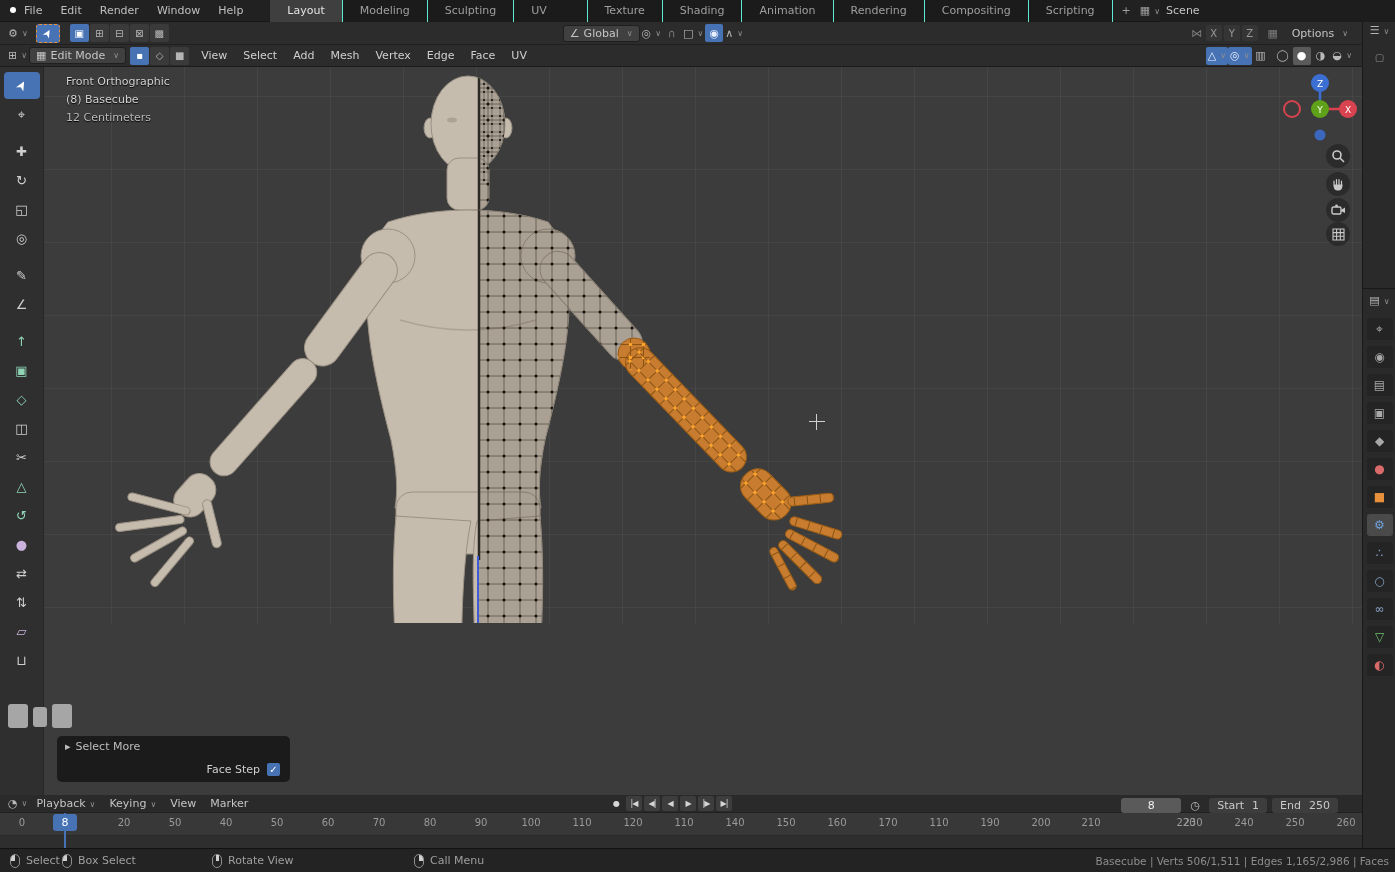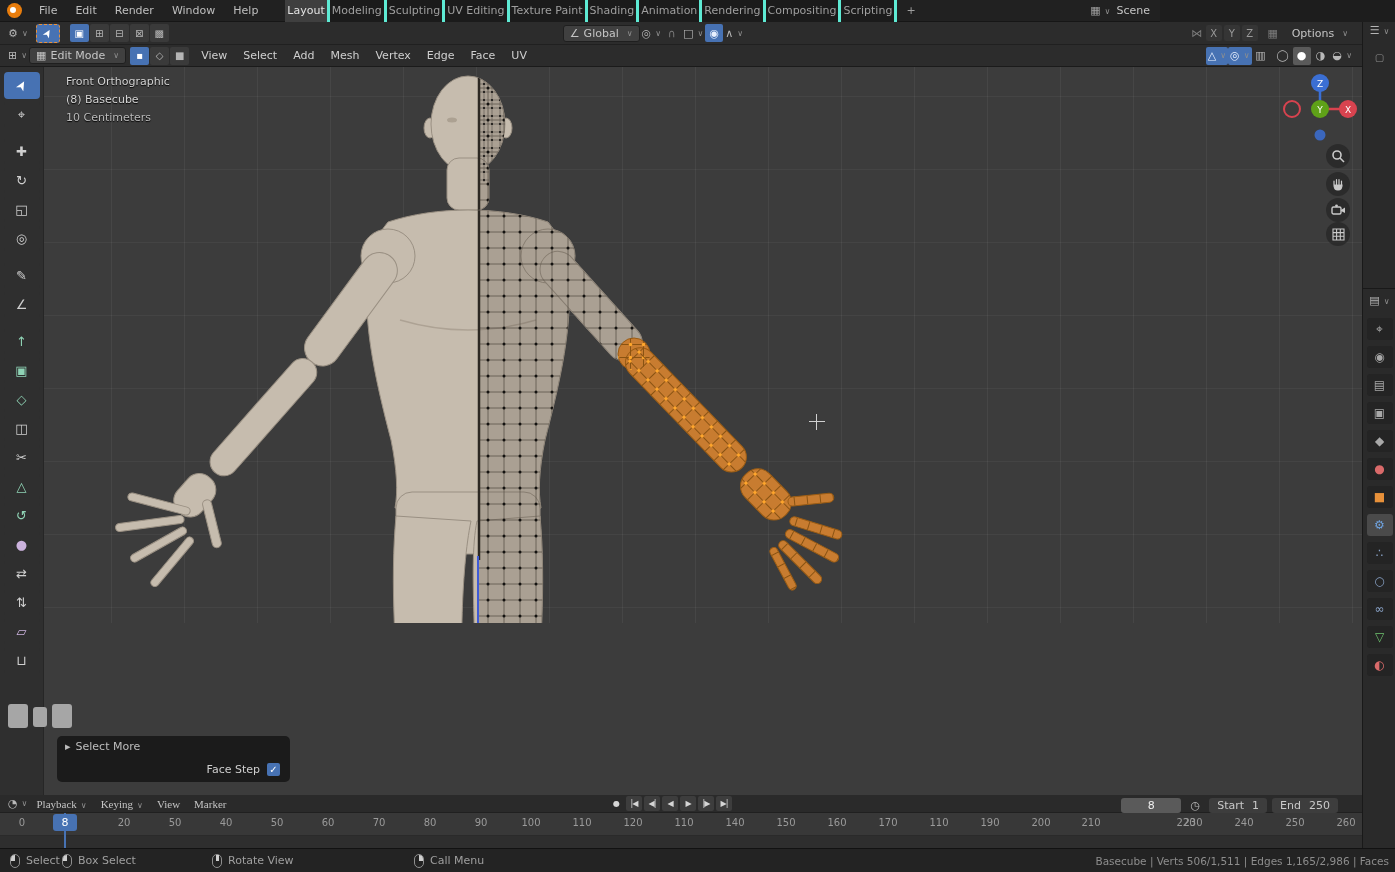--- a/index.html
+++ b/index.html
@@ -7,21 +7,21 @@
               font-family:"DejaVu Sans", sans-serif; font-size:11px; color:#c4c4c4; cursor:default; }
   #app { position:relative; width:1395px; height:872px; }
 
   
   .topbar { position:absolute; left:0; top:0; width:1160px; height:22px; background:#212121;
             display:flex; align-items:center; border-bottom:1px solid #161616; }
   .blender-logo { width:15px; height:15px; border-radius:50%; background:#e87d0d; margin:0 8px 0 7px; position:relative; }
   .blender-logo::after{ content:""; position:absolute; left:3px; top:4px; width:6px; height:6px; border-radius:50%; background:#fff; }
   .appmenu { padding:0 9px; height:22px; line-height:22px; color:#bfbfbf; }
   .ws-tabs { display:flex; margin-left:18px; height:22px; }
-  .ws-tab { padding:0 2px; line-height:22px; color:#9f9f9f; background:#1b1b1b; border-right:3px solid #5eead4; }
+  .ws-tab { padding:0 17px; line-height:22px; color:#9f9f9f; background:#1b1b1b; border-right:1px solid #5eead4; }
   .ws-tab.active { background:#3f3f3f; color:#e2e2e2; }
   .ws-add { padding:0 9px; line-height:22px; color:#9f9f9f; }
   .top-right { margin-left:auto; display:flex; align-items:center; gap:6px; padding-right:10px; }
   .scene-ic { color:#9f9f9f; }
 
   
   .row2 { position:absolute; left:0; top:22px; width:1362px; height:23px; background:#2c2c2c;
           display:flex; align-items:center; border-bottom:1px solid #202020; }
   .row3 { position:absolute; left:0; top:45px; width:1362px; height:22px; background:#2c2c2c;
           display:flex; align-items:center; border-bottom:1px solid #1b1b1b; }
@@ -97,21 +97,21 @@
   .ptab { width:26px; height:22px; display:flex; align-items:center; justify-content:center; border-radius:3px;
           color:#a8a8a8; font-size:12px; background:#242424; }
   .ptab.active { background:#4a4a4a; }
   .ptab.c-blue { color:#6fa3e0; } .ptab.c-orange { color:#e8913a; } .ptab.c-green { color:#6fc46f; }
   .ptab.c-red { color:#d96a6a; } .ptab.c-bluegray { color:#8aa4c9; }
 
   
   .timeline { position:absolute; left:0; top:795px; width:1362px; height:53px; background:#2a2a2a; }
   .tl-h { position:absolute; left:0; top:0; width:1362px; height:18px; display:flex; align-items:center;
           background:#2a2a2a; border-bottom:1px solid #202020; padding-left:6px; }
-  .tl-menu { padding:0 7px; color:#c4c4c4;font-family:Liberation Serif, serif; }
+  .tl-menu { padding:0 7px; color:#c4c4c4; }
   .transport { position:absolute; left:608px; top:1px; display:flex; gap:2px; }
   .tbtn { min-width:16px; height:15px; background:#3d3d3d; border-radius:2px; color:#d5d5d5; font-size:8px;
           display:flex; align-items:center; justify-content:center; padding:0 2px; letter-spacing:-1px; }
   .tbtn.rec { background:transparent; }
   .tl-right { position:absolute; right:24px; top:1px; display:flex; align-items:center; gap:5px; }
   .framefield { width:60px; height:15px; background:#5a5a5a; border-radius:3px; text-align:center; color:#f0f0f0; line-height:15px; }
   .rangefield { height:15px; background:#3d3d3d; border-radius:3px; color:#c9c9c9; line-height:15px; padding:0 8px;
                 display:flex; gap:8px; }
   .ruler { position:absolute; left:0; top:18px; width:1362px; height:23px; background:#383838; border-bottom:1px solid #2a2a2a; }
   .rl { position:absolute; top:4px; transform:translateX(-50%); color:#9a9a9a; font-size:10px; }
@@ -376,21 +376,21 @@
             <rect x="0" y="-4" width="47" height="8" rx="4" transform="translate(772 548) rotate(62)"></rect>
           </g>
         </g>
 
         <line x1="478" y1="556" x2="478" y2="793" stroke="#3f5bd6" stroke-width="2"></line>
       </svg>
 
       <div class="vp-overlay-text">
         <div>Front Orthographic</div>
         <div>(8) Basecube</div>
-        <div class="l3">10 Centimeters</div>
+        <div class="l3">12 Centimeters</div>
       </div>
 
       <div class="crosshair"></div>
 
       <div class="gizmo">
         <svg width="92" height="88" viewBox="0 0 92 88" xmlns="http://www.w3.org/2000/svg">
           <line x1="44" y1="38" x2="44" y2="12" stroke="#3b6fd4" stroke-width="2.5"></line>
           <line x1="44" y1="38" x2="72" y2="38" stroke="#d8434f" stroke-width="2.5"></line>
           <circle cx="44" cy="12" r="9" fill="#3b6fd4"></circle>
           <text x="44" y="15.5" font-size="9" fill="#fff" text-anchor="middle" font-family="DejaVu Sans, sans-serif">Z</text>

